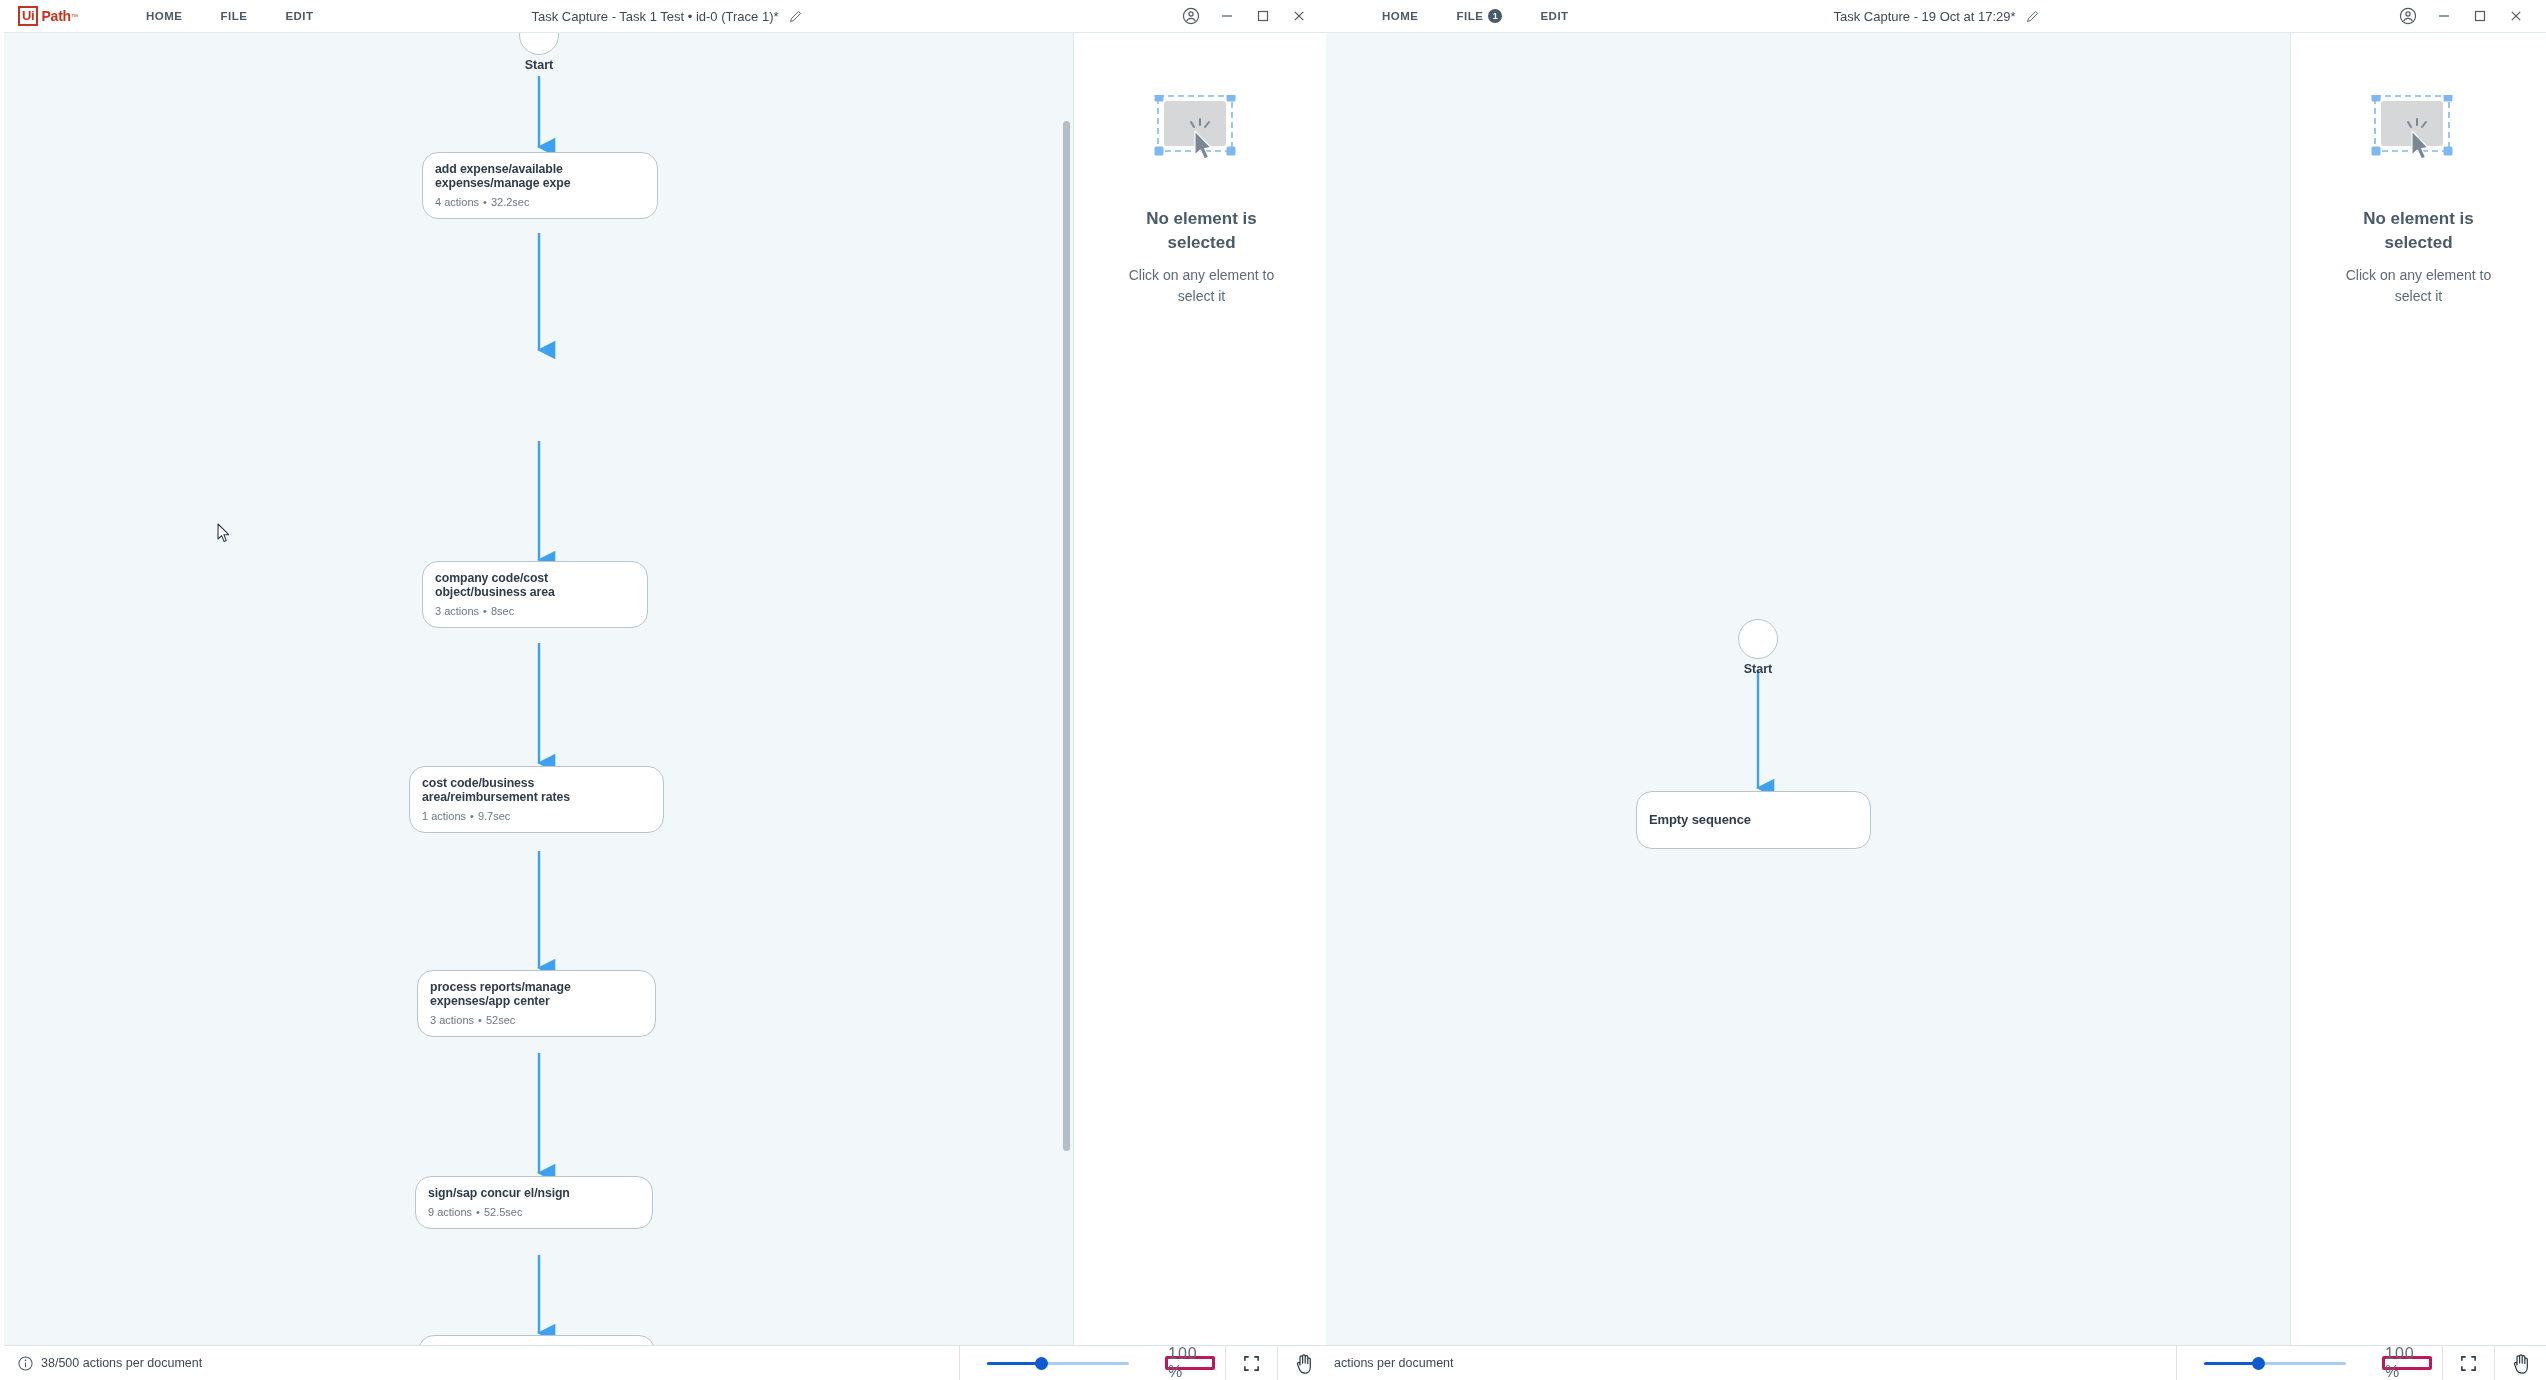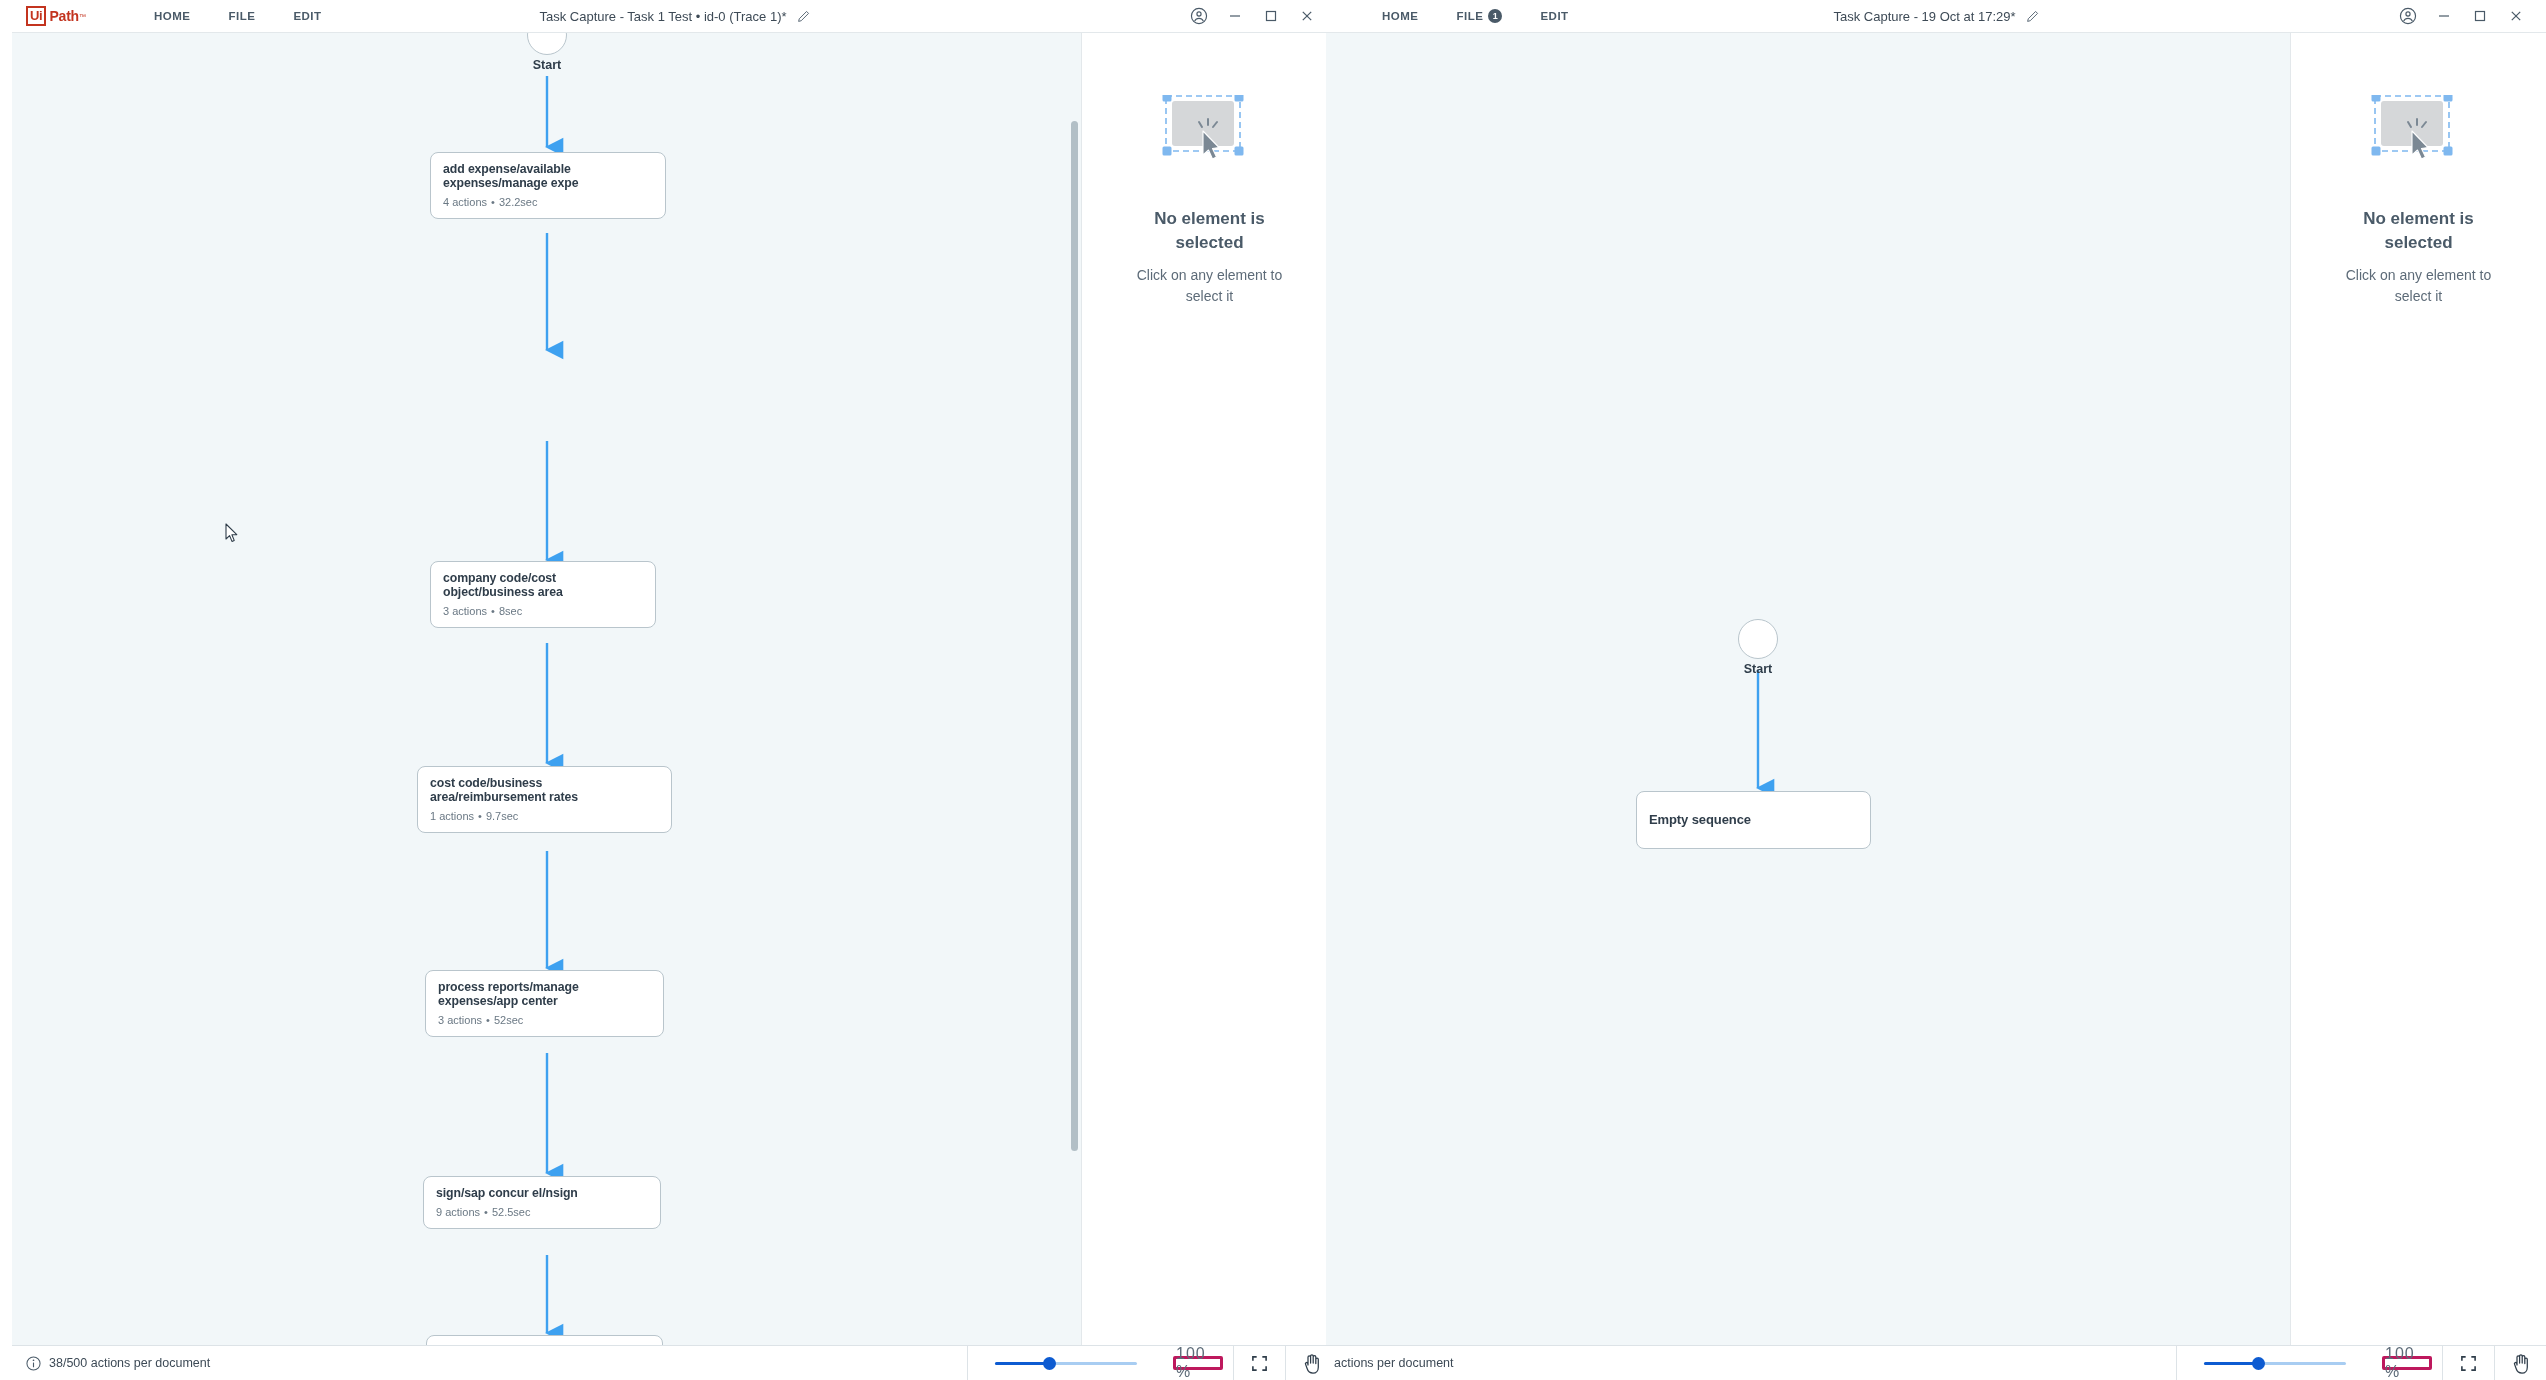--- a/index.html
+++ b/index.html
@@ -6,21 +6,21 @@
   html, body {
     width: 2546px; height: 1380px;
     font-family: "Liberation Sans", sans-serif;
     background: #ffffff;
     overflow: hidden;
   }
   .desktop { position: relative; width: 2546px; height: 1380px; }
 
   
   .window { position: absolute; top: 0; height: 1380px; background: #ffffff; overflow: hidden; }
-  #window-left  { left: 12px;      width: 1326px; border-right: 1px solid #d4dade; }
+  #window-left  { left: 4px;      width: 1326px; border-right: 1px solid #d4dade; }
   #window-right { left: 1326px; width: 1220px; }
 
   .titlebar {
     position: relative; height: 33px; background: #ffffff;
     border-bottom: 1px solid #e3e8eb;
     display: flex; align-items: center;
   }
   .logo { margin-left: 14px; display: flex; align-items: center; }
   .logo-ui {
     border: 2px solid #c3341f; color: #c3341f; font-weight: bold;
@@ -70,21 +70,21 @@
 
   .start-node { position: absolute; text-align: center; }
   .start-circle {
     width: 40px; height: 40px; border-radius: 50%;
     background: #ffffff; border: 1px solid #b9c5cc; margin: 0 auto;
   }
   .start-label { font-size: 12.5px; font-weight: bold; color: #2f3d4a; margin-top: 3px; }
 
   .node {
     position: absolute; background: #ffffff; border: 1px solid #b9c5cc;
-    border-radius: 8px; padding: 9px 12px 10px 12px;
+    border-radius: 16px; padding: 9px 12px 10px 12px;
   }
   .node.selected { border: 2px solid #2196f3; }
   .node-title {
     font-size: 12.3px; font-weight: bold; color: #2f3d4a;
     line-height: 14px; letter-spacing: -0.1px;
   }
   .node-meta { font-size: 11px; color: #6a7884; margin-top: 6px; }
   .node-meta .dot { padding: 0 4px; }
   .node.simple { display: flex; align-items: center; }
   .node.simple .node-title { font-size: 13px; }

